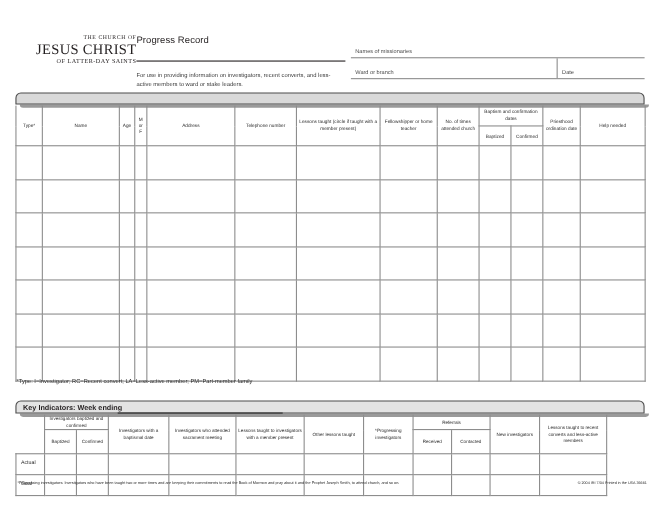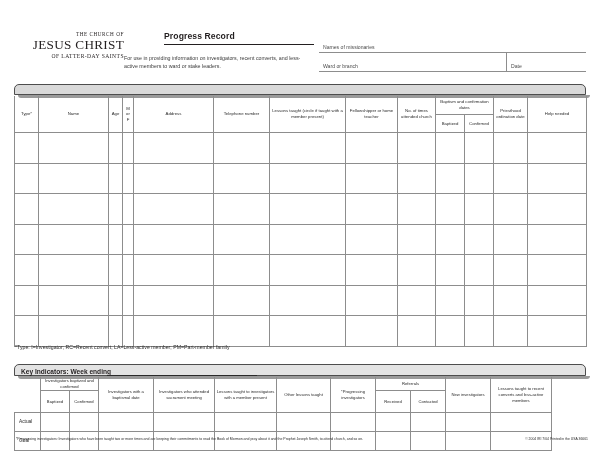--- a/index.html
+++ b/index.html
@@ -60,26 +60,25 @@
     margin-top: 1.5px;
   }
 
   .title-block {
     position: absolute;
     left: 110px; top: 5px;
     width: 190px;
   }
   .doc-title {
     font-size: 8.6px;
-    font-weight: bold;
+    font-weight: normal;
     color: #231f20;
-    padding-bottom: 3px;
+    padding-bottom: 14px;
     border-bottom: 1.1px solid #231f20;
     letter-spacing: 0.1px;
-    margin-left: 40px;
   }
   .doc-desc {
     margin-top: 9px;
     font-size: 5.3px;
     line-height: 1.55;
     color: #3a3a3a;
   }
 
   .fields-block {
     position: absolute;

